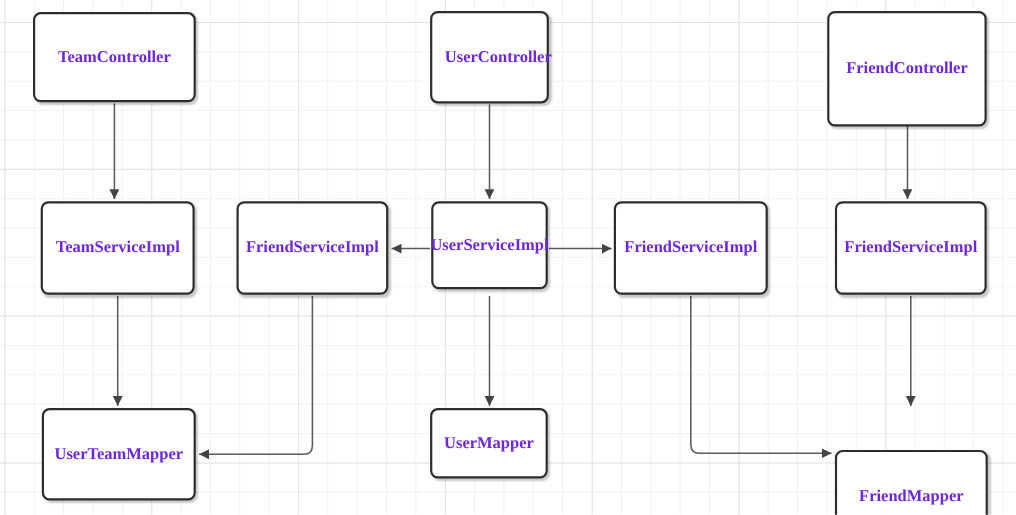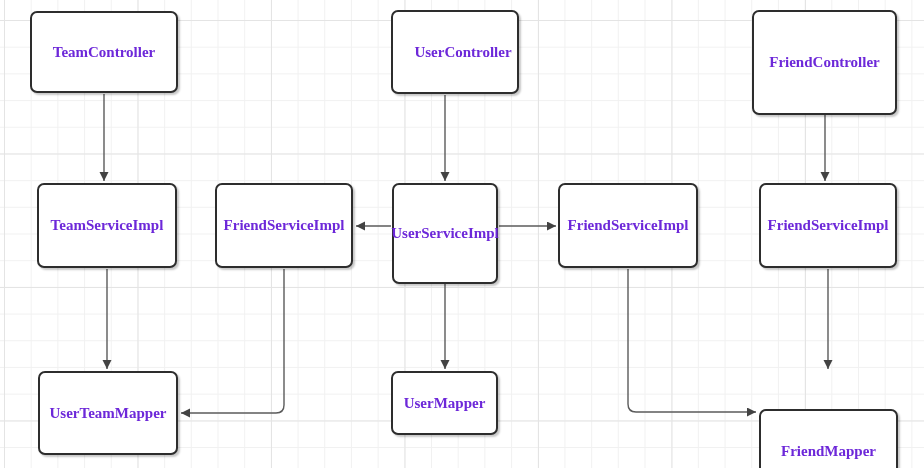--- a/index.html
+++ b/index.html
@@ -68,33 +68,33 @@
       <path d="M499,226 L556,226" class="edge" marker-end="url(#arrowhead)"></path>
       <path d="M107,269 L107,369" class="edge" marker-end="url(#arrowhead)"></path>
       <path d="M284,269 L284,405 Q284,413 276,413 L181,413" class="edge" marker-end="url(#arrowhead)"></path>
       <path d="M445,269 L445,369" class="edge" marker-end="url(#arrowhead)"></path>
       <path d="M628,269 L628,404 Q628,412 636,412 L756,412" class="edge" marker-end="url(#arrowhead)"></path>
       <path d="M828,269 L828,369" class="edge" marker-end="url(#arrowhead)"></path>
     </svg>
 <div class="node" style="left: 30px; top: 11px; width: 148px; height: 82px;">
       <span class="node-label">TeamController</span>
     </div>
-    <div class="node" style="left: 391px; top: 10px; width: 128px; height: 84px; padding-left: 16px;">
+    <div class="node" style="left: 391px; top: 10px; width: 108px; height: 84px; padding-left: 16px;">
       <span class="node-label">UserController</span>
     </div>
     <div class="node" style="left: 752px; top: 10px; width: 145px; height: 105px;">
       <span class="node-label">FriendController</span>
     </div>
     <div class="node" style="left: 37px; top: 183px; width: 140px; height: 85px;">
       <span class="node-label">TeamServiceImpl</span>
     </div>
     <div class="node" style="left: 215px; top: 183px; width: 138px; height: 85px;">
       <span class="node-label">FriendServiceImpl</span>
     </div>
-    <div class="node" style="left: 392px; top: 183px; width: 106px; height: 101px;">
+    <div class="node" style="left: 392px; top: 183px; width: 106px; height: 80px;">
       <span class="node-label">UserServiceImpl</span>
     </div>
     <div class="node" style="left: 558px; top: 183px; width: 140px; height: 85px;">
       <span class="node-label">FriendServiceImpl</span>
     </div>
     <div class="node" style="left: 759px; top: 183px; width: 138px; height: 85px;">
       <span class="node-label">FriendServiceImpl</span>
     </div>
     <div class="node" style="left: 38px; top: 371px; width: 140px; height: 84px;">
       <span class="node-label">UserTeamMapper</span>

